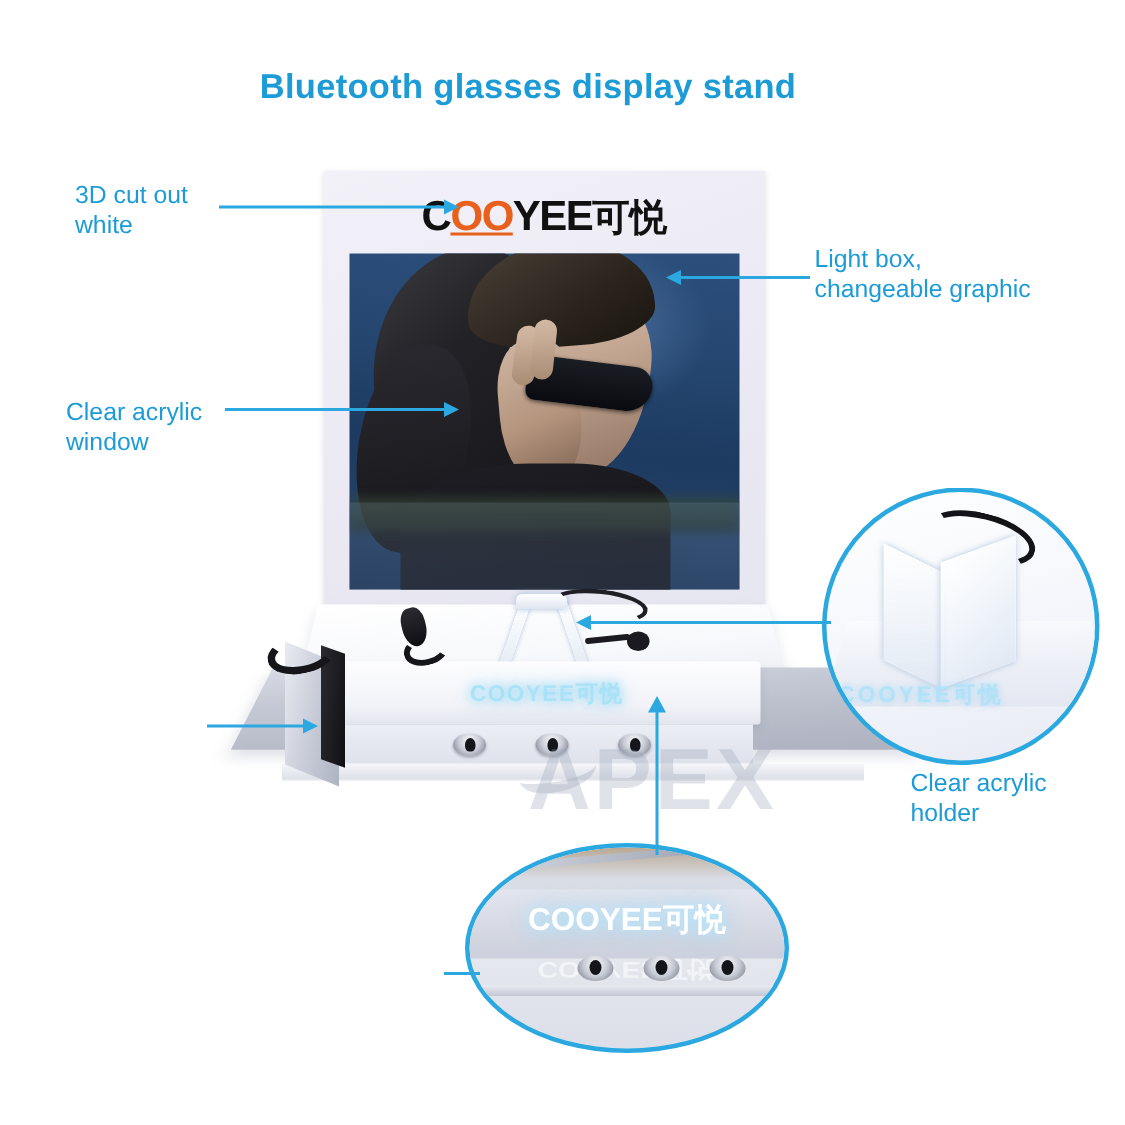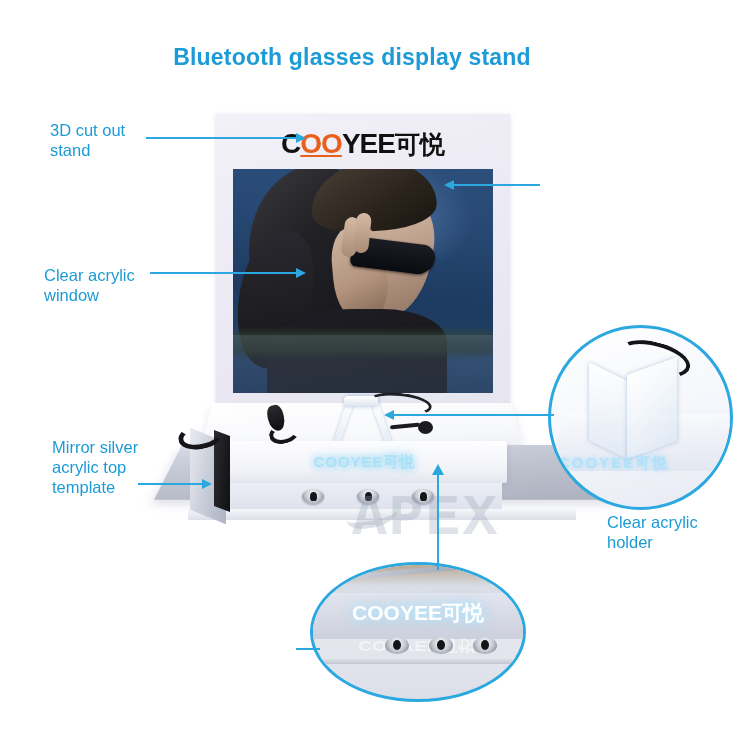--- a/index.html
+++ b/index.html
@@ -250,21 +250,21 @@
     border:3px solid #1e1e24; border-radius:50%;
     border-left-color:transparent; border-bottom-color:transparent;
     transform:rotate(6deg);
   }
 
   
   .watermark {
     position:absolute; left:352px; top:486px; width:300px; height:62px;
     color:rgba(150,158,180,.30);
     font-size:58px; font-weight:700; letter-spacing:2px;
-    font-family:Liberation Mono, monospace;
+    font-family:Liberation Sans, sans-serif;
     user-select:none;
   }
   .watermark .swoosh {
     position:absolute; left:-6px; top:16px; width:52px; height:26px;
     border-bottom:7px solid rgba(150,158,180,.30);
     border-radius:0 0 60% 40%;
     transform:rotate(-8deg);
   }
 
   
@@ -451,22 +451,21 @@
 
   <div class="lead h" style="left:392px; top:414px; width:162px;"></div>
   <div class="arrow l" style="left:384px; top:410px;"></div>
 
   <div class="lead v" style="left:437px; top:472px; height:98px;"></div>
   <div class="arrow u" style="left:432px; top:464px;"></div>
 
   <div class="lead h" style="left:296px; top:648px; width:24px;"></div>
 
   <div class="label" id="lbl-3d">3D cut out
-stand</div>
+white</div>
+  <div class="label" id="lbl-lightbox">Light box,
+changeable graphic</div>
   <div class="label" id="lbl-window">Clear acrylic
 window</div>
-  <div class="label" id="lbl-mirror">Mirror silver
-acrylic top
-template</div>
   <div class="label" id="lbl-holder">Clear acrylic
 holder</div>
 
 </div>
 
 </body></html>

